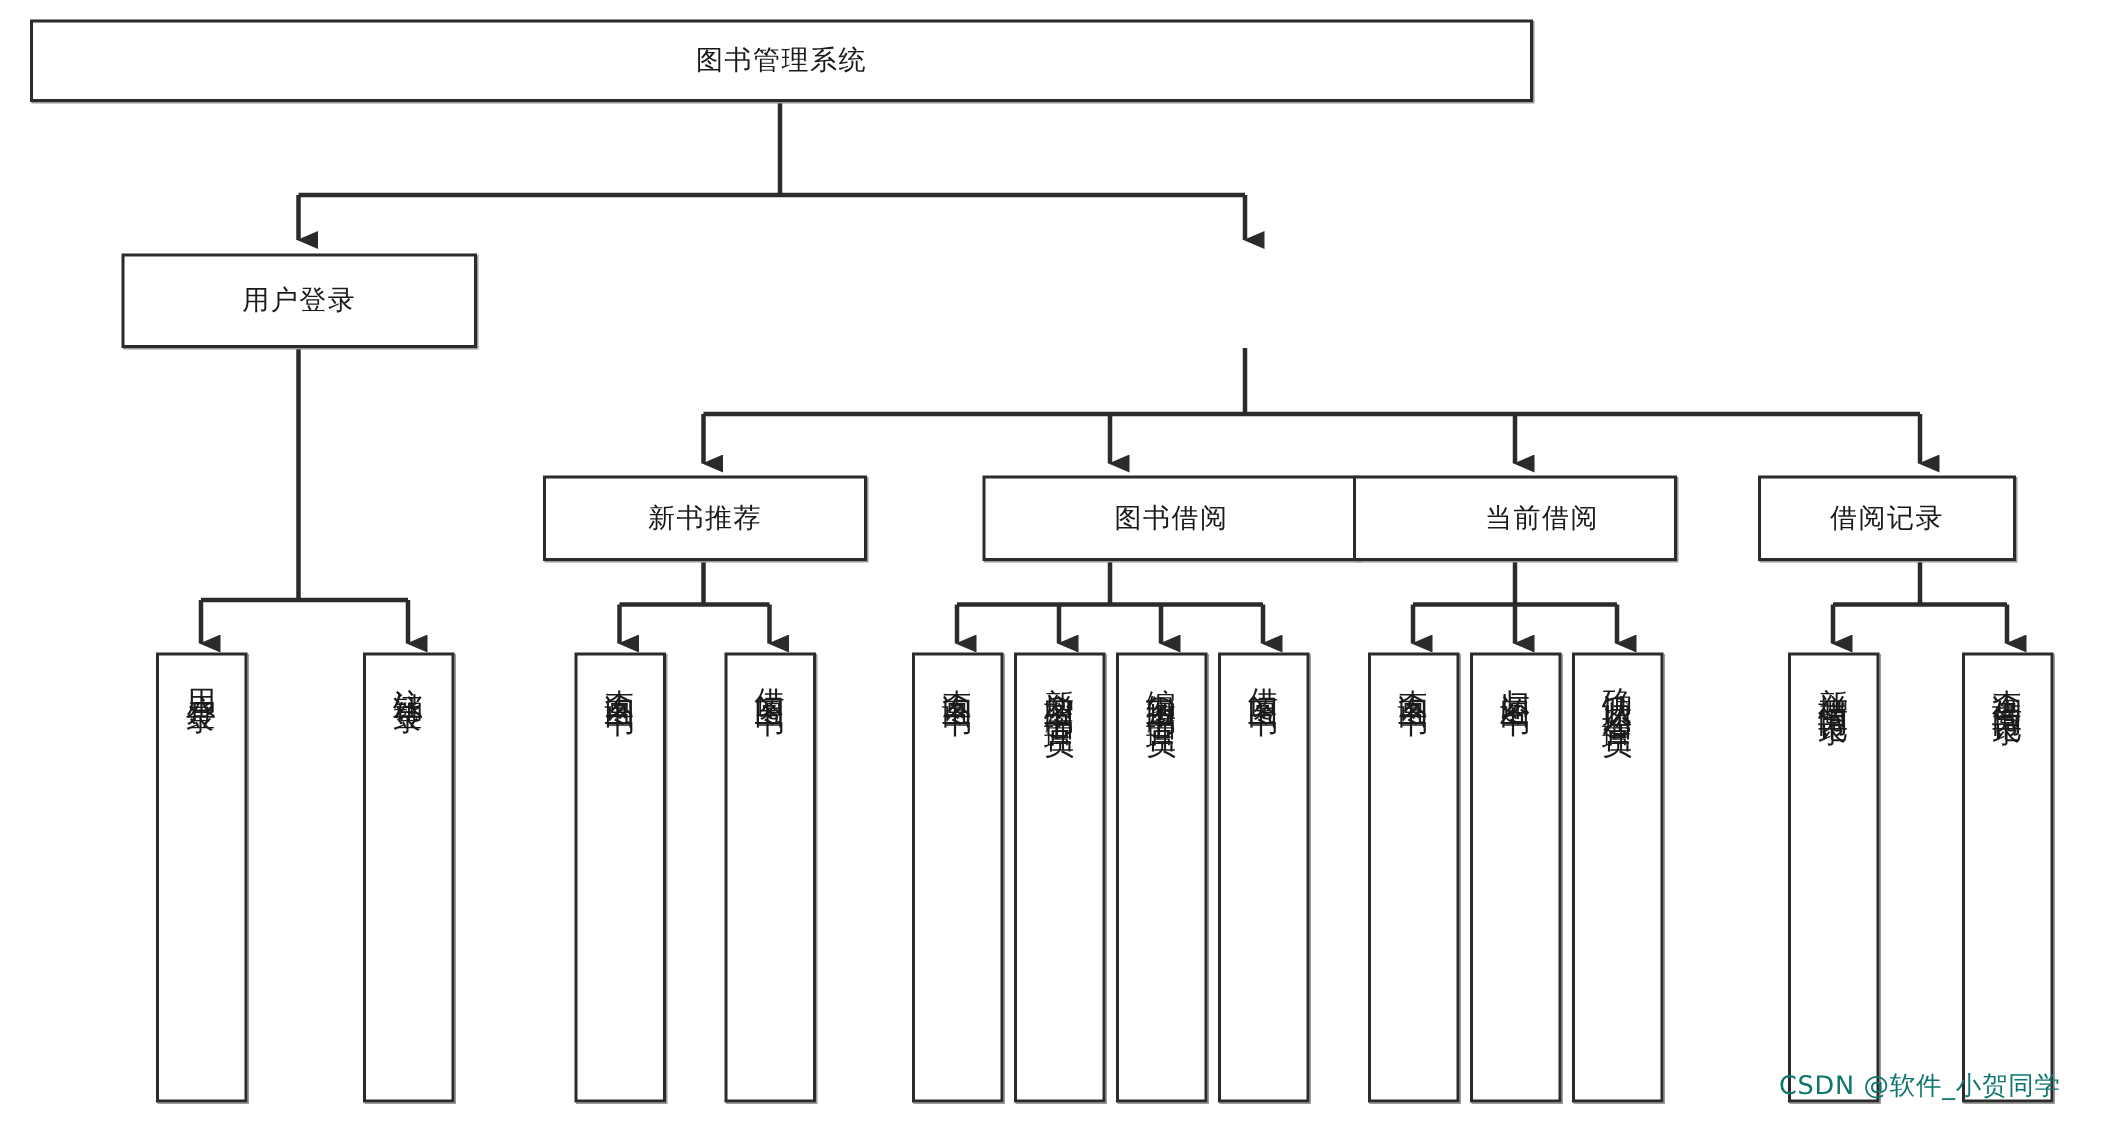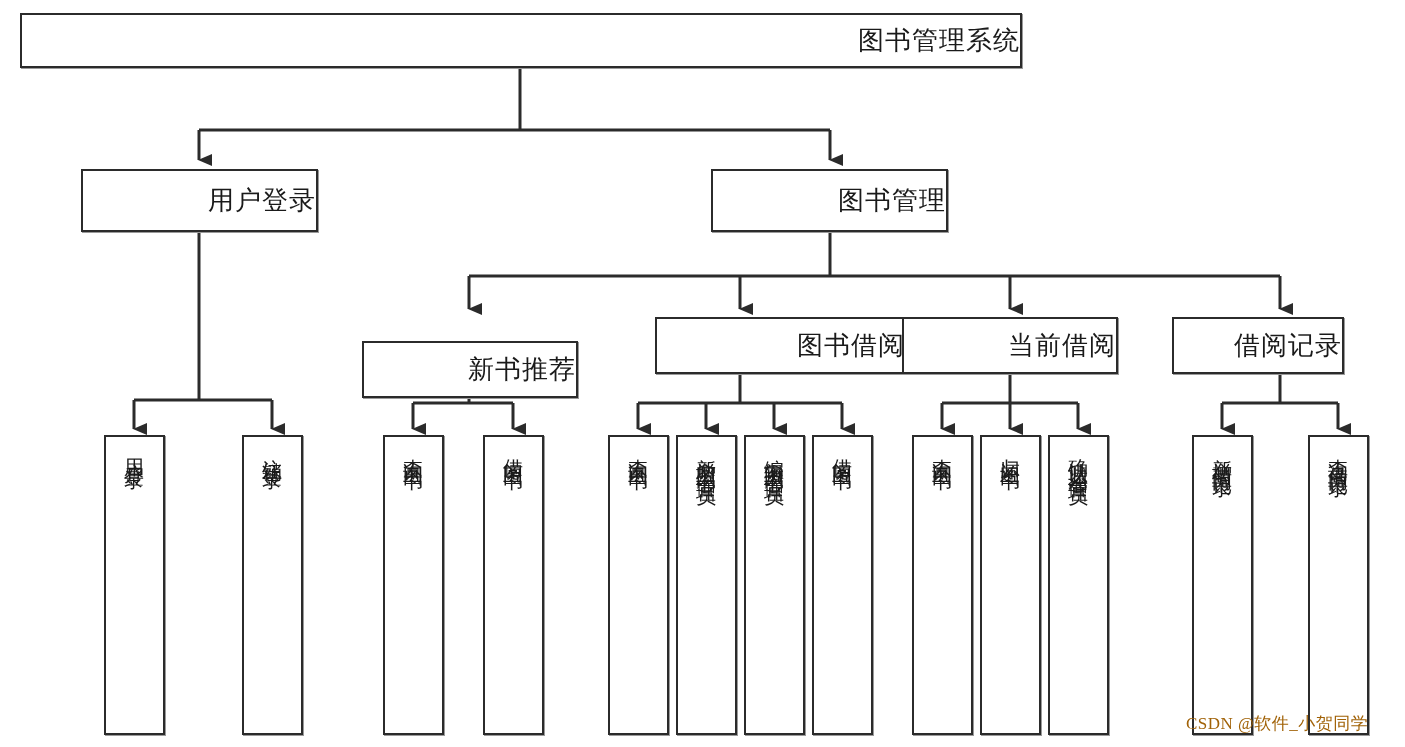--- a/index.html
+++ b/index.html
@@ -28,48 +28,46 @@
     box-sizing: border-box;
     background: #ffffff;
     border: 2px solid #2b2b2b;
     box-shadow: 1px 1px 0 0 #9a9a9a;
     display: flex;
     align-items: center;
     justify-content: center;
     color: #1a1a1a;
   }
   .node.horiz {
-    font-size: 26px;
+    font-size: 18px;
     letter-spacing: 1px;
     line-height: 1.1;
-    justify-content: flex-end;
   }
   .node.vert {
     align-items: flex-start;
     justify-content: center;
     padding-top: 6px;
   }
   .node.vert .vtext {
     writing-mode: vertical-rl;
     text-orientation: upright;
     font-size: 20px;
     line-height: 1.0;
     letter-spacing: 4px;
     white-space: nowrap;
     color: #1a1a1a;
   }
   .watermark {
     position: absolute;
     left: 1186px;
     top: 712px;
     font-size: 17px;
-    color: #a16207;
+    color: #0f766e;
     letter-spacing: 0.5px;
     white-space: nowrap;
-    font-family: Liberation Serif, serif;
   }
 </style>
 </head>
 <body>
 
 <div id="canvas">
 
   <svg class="wires" viewBox="0 0 1405 747" xmlns="http://www.w3.org/2000/svg">
     <defs>
       <marker id="arrow" viewBox="0 0 12 14" refX="6" refY="13" markerWidth="12" markerHeight="14" orient="auto-start-reverse" markerUnits="userSpaceOnUse">
@@ -121,25 +119,22 @@
   </svg>
 
   <div class="node horiz" style="left:20px; top:13px; width:1002px; height:55px;">
     <span>图书管理系统</span>
   </div>
 
   <div class="node horiz" style="left:81px; top:169px; width:237px; height:63px;">
     <span>用户登录</span>
   </div>
 
-  <div class="node horiz" style="left:711px; top:169px; width:237px; height:63px;">
-    <span>图书管理</span>
-  </div>
-
-  <div class="node horiz" style="left:362px; top:317px; width:216px; height:57px;margin-top:24px;">
+
+  <div class="node horiz" style="left:362px; top:317px; width:216px; height:57px;">
     <span>新书推荐</span>
   </div>
 
   <div class="node horiz" style="left:655px; top:317px; width:252px; height:57px;">
     <span>图书借阅</span>
   </div>
 
   <div class="node horiz" style="left:902px; top:317px; width:216px; height:57px;padding-left:36px;">
     <span>当前借阅</span>
   </div>

